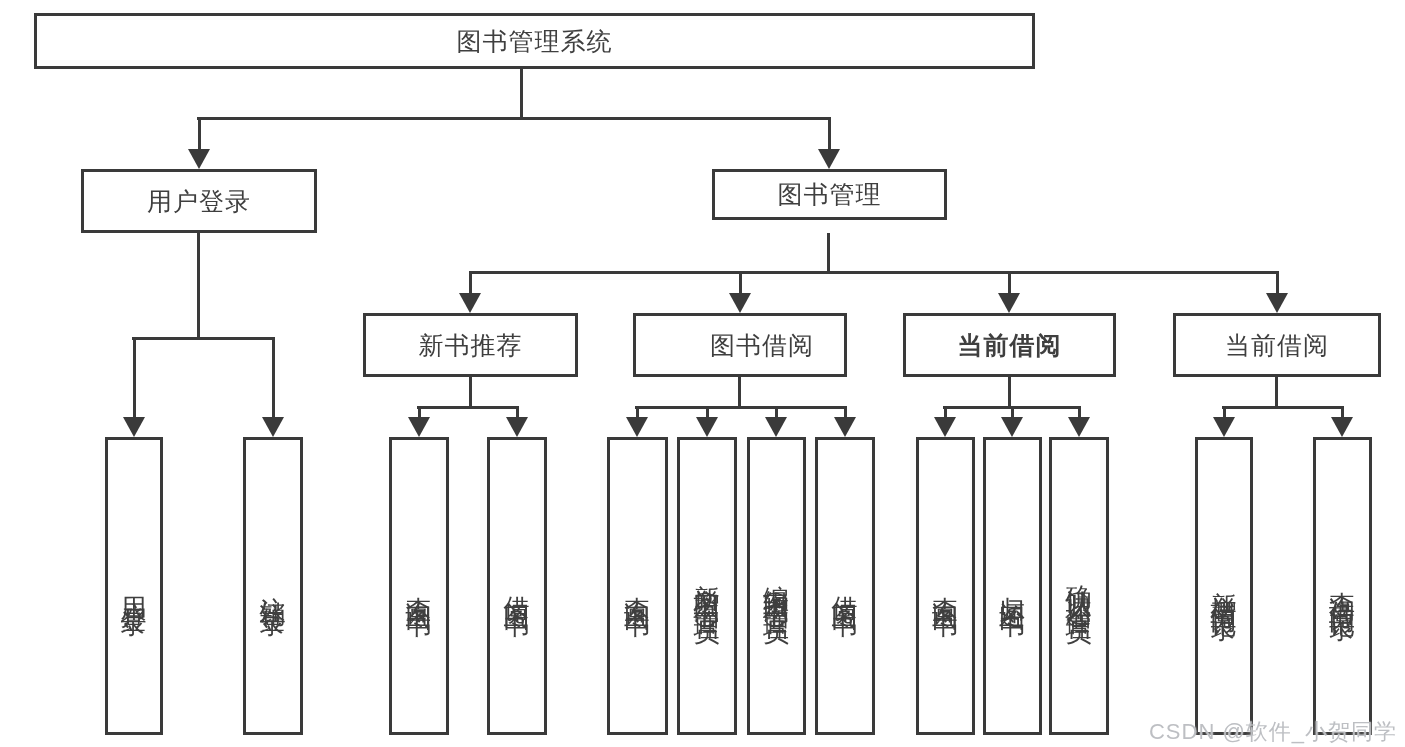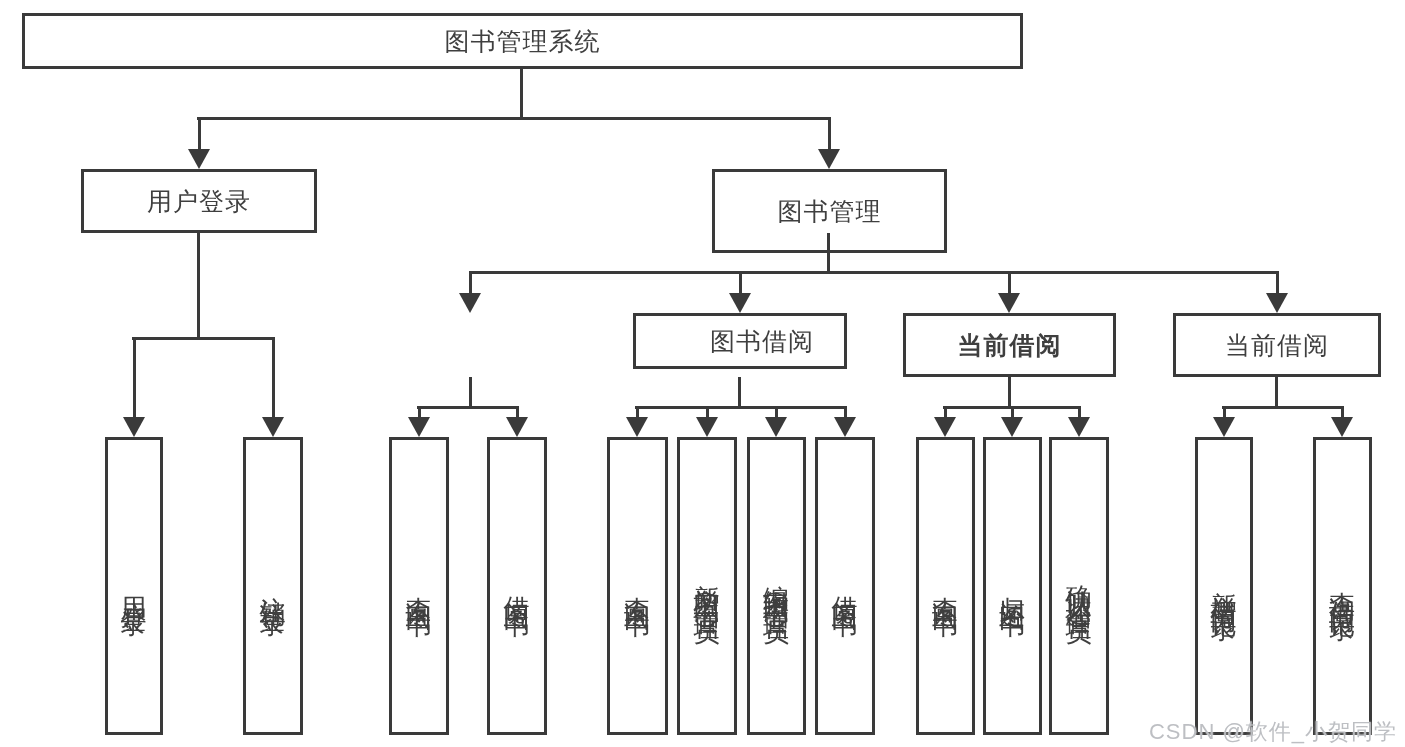--- a/index.html
+++ b/index.html
@@ -43,43 +43,44 @@
     font-size:22px;color:rgba(185,188,192,0.95);
     letter-spacing:1px;z-index:5;text-shadow:0 0 2px #ffffff;
     white-space:nowrap;
   }
 </style>
 </head>
 <body>
 
 <div class="canvas">
 
-  <div class="node" style="left:22px;top:13px;width:1001px;height:56px;">图书管理系统</div>
+  <div class="node" style="left:34px;top:13px;width:1001px;height:56px;">图书管理系统</div>
 
   <div class="vline" style="left:520px;top:69px;height:50px;"></div>
   <div class="hline" style="left:197px;top:117px;width:634px;"></div>
   <div class="arrow" style="left:188px;top:119px;height:50px;"></div>
   <div class="arrow" style="left:818px;top:119px;height:50px;"></div>
 
   <div class="node" style="left:81px;top:169px;width:236px;height:64px;">用户登录</div>
-  <div class="node" style="left:712px;top:169px;width:235px;height:84px;">图书管理</div>
+  <div class="node" style="left:712px;top:169px;width:235px;height:51px;">图书管理</div>
 
   <div class="vline" style="left:197px;top:233px;height:106px;"></div>
   <div class="hline" style="left:132px;top:337px;width:143px;"></div>
   <div class="arrow" style="left:123px;top:339px;height:98px;"></div>
   <div class="arrow" style="left:262px;top:339px;height:98px;"></div>
 
   <div class="vline" style="left:827px;top:233px;height:40px;"></div>
   <div class="hline" style="left:469px;top:271px;width:810px;"></div>
   <div class="arrow" style="left:459px;top:273px;height:40px;"></div>
   <div class="arrow" style="left:729px;top:273px;height:40px;"></div>
   <div class="arrow" style="left:998px;top:273px;height:40px;"></div>
   <div class="arrow" style="left:1266px;top:273px;height:40px;"></div>
 
-  <div class="node" style="left:633px;top:313px;width:214px;height:56px;padding-left:44px;">图书借阅</div>
+  <div class="node" style="left:363px;top:313px;width:215px;height:64px;">新书推荐</div>
+  <div class="node" style="left:633px;top:313px;width:214px;height:64px;padding-left:44px;">图书借阅</div>
   <div class="node" style="left:903px;top:313px;width:213px;height:64px;font-weight:bold;">当前借阅</div>
   <div class="node" style="left:1173px;top:313px;width:208px;height:64px;">当前借阅</div>
 
   <div class="vline" style="left:469px;top:377px;height:32px;"></div>
   <div class="hline" style="left:417px;top:406px;width:102px;"></div>
   <div class="arrow" style="left:408px;top:408px;height:29px;"></div>
   <div class="arrow" style="left:506px;top:408px;height:29px;"></div>
 
   <div class="vline" style="left:738px;top:377px;height:32px;"></div>
   <div class="hline" style="left:635px;top:406px;width:212px;"></div>

